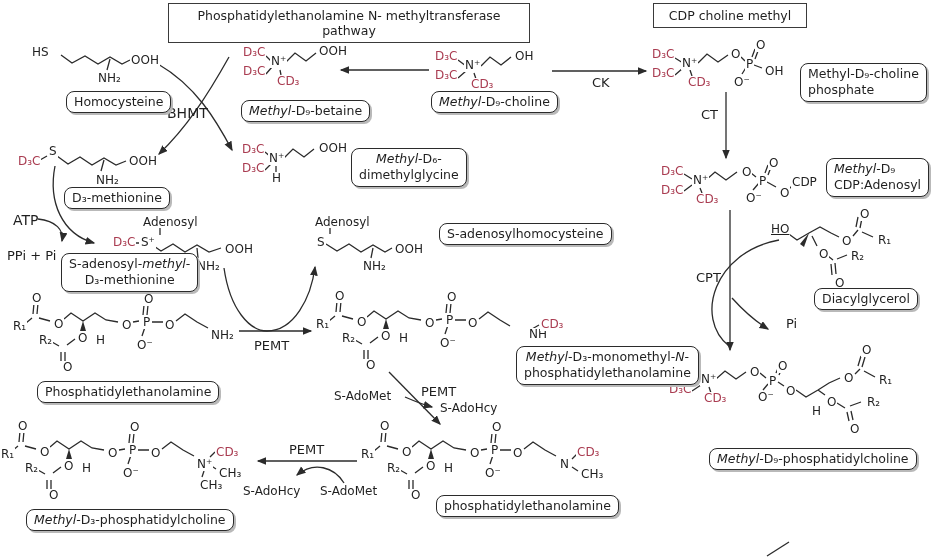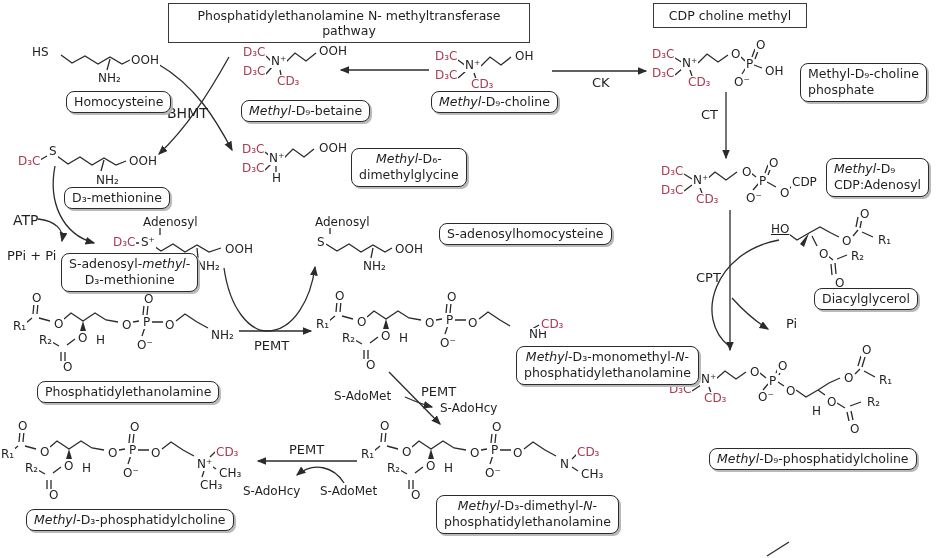--- a/index.html
+++ b/index.html
@@ -122,21 +122,20 @@
         <div><span>Diacylglycerol</span></div>
       </div>
       <div class="cbox" style="left: 37px; top: 381px;">
         <div><span>Phosphatidylethanolamine</span></div>
       </div>
       <div class="cbox" style="left: 480px; top: 346px; margin-left: 36px;">
         <div><span class="it">Methyl</span><span>-D₃-monomethyl-</span><span class="it">N</span><span>-</span></div>
         <div><span>phosphatidylethanolamine</span></div>
       </div>
       <div class="cbox" style="left: 436px; top: 495px;">
-        <div><span class="it">Methyl</span><span>-D₃-dimethyl-</span><span class="it">N</span><span>-</span></div>
         <div><span>phosphatidylethanolamine</span></div>
       </div>
       <div class="cbox" style="left: 26px; top: 509px;">
         <div><span class="it">Methyl</span><span>-D₃-phosphatidylcholine</span></div>
       </div>
       <div class="cbox" style="left: 709px; top: 448px;">
         <div><span class="it">Methyl</span><span>-D₉-phosphatidylcholine</span></div>
       </div>
     </div>
   <div id="labels-layer">

